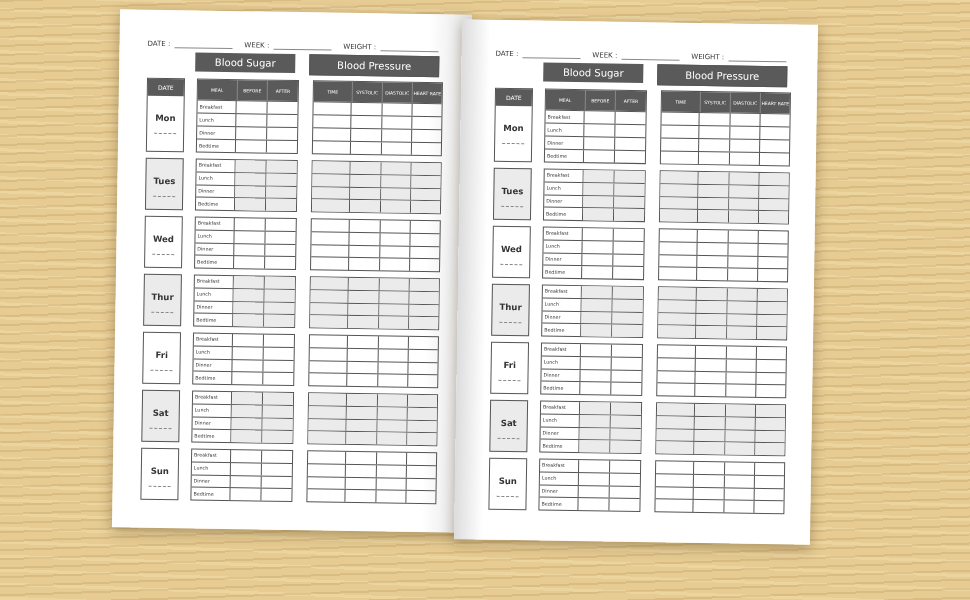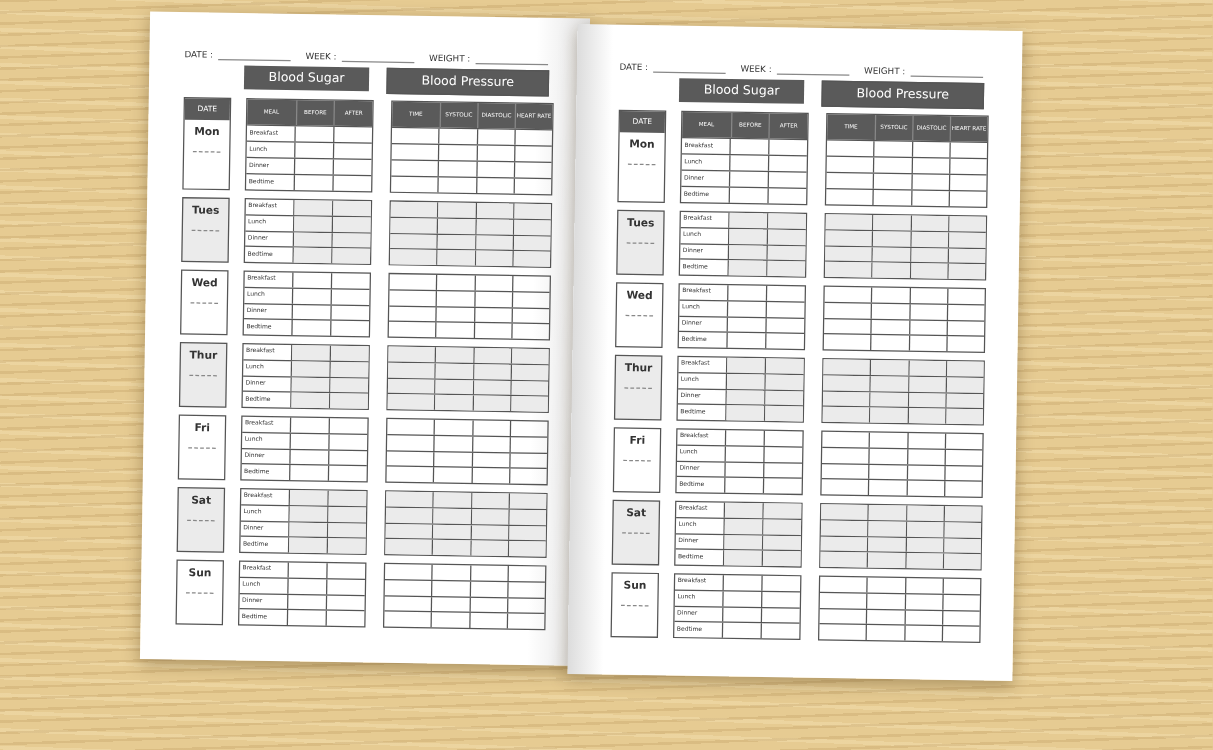--- a/index.html
+++ b/index.html
@@ -19,21 +19,21 @@
   .hdr{display:flex;font-size:7px;color:#333;gap:4px;align-items:flex-end;height:12px;}
   .hdr .line{display:inline-block;border-bottom:1px solid #888;width:58px;margin-right:8px;}
   .titles{display:flex;margin-top:4px;height:20px;}
   .tbox{background:#5a5a5a;color:#fff;font-size:10px;display:flex;align-items:center;justify-content:center;height:19px;}
   .tbox.bs{margin-left:48px;width:100px;}
   .tbox.bp{margin-left:14px;width:128px;}
   .row{display:flex;margin-top:6px;height:52px;}
   .row.first{height:74px;}
   .datebox{width:36px;border:1px solid #555;display:flex;flex-direction:column;align-items:center;font-size:8.5px;font-weight:bold;color:#333;}
   .datebox .dh{background:#5a5a5a;color:#fff;font-size:6px;width:100%;text-align:center;padding:5px 0;font-weight:normal;}
-  .datebox .dn{margin-top:5px;}
+  .datebox .dn{margin-top:17px;}
   .datebox .dl{margin-top:10px;width:22px;border-bottom:1px dashed #888;}
   .meal{margin-left:12px;width:100px;border:1px solid #555;display:flex;flex-direction:column;}
   .bp{margin-left:14px;width:128px;border:1px solid #555;display:flex;flex-direction:column;}
   .th{display:flex;background:#5a5a5a;color:#fff;font-size:4.5px;height:20px;}
   .th div{flex:1;display:flex;align-items:center;justify-content:center;text-align:center;border-right:1px solid #888;}
   .th div:first-child{flex:1.3;}
   .tr{display:flex;flex:1;border-top:1px solid #555;}
   .tr div{flex:1;border-right:1px solid #555;font-size:4.8px;color:#333;display:flex;align-items:center;padding-left:2px;}
   .tr div:first-child{flex:1.3;}
   .tr div:last-child,.th div:last-child{border-right:none;}

